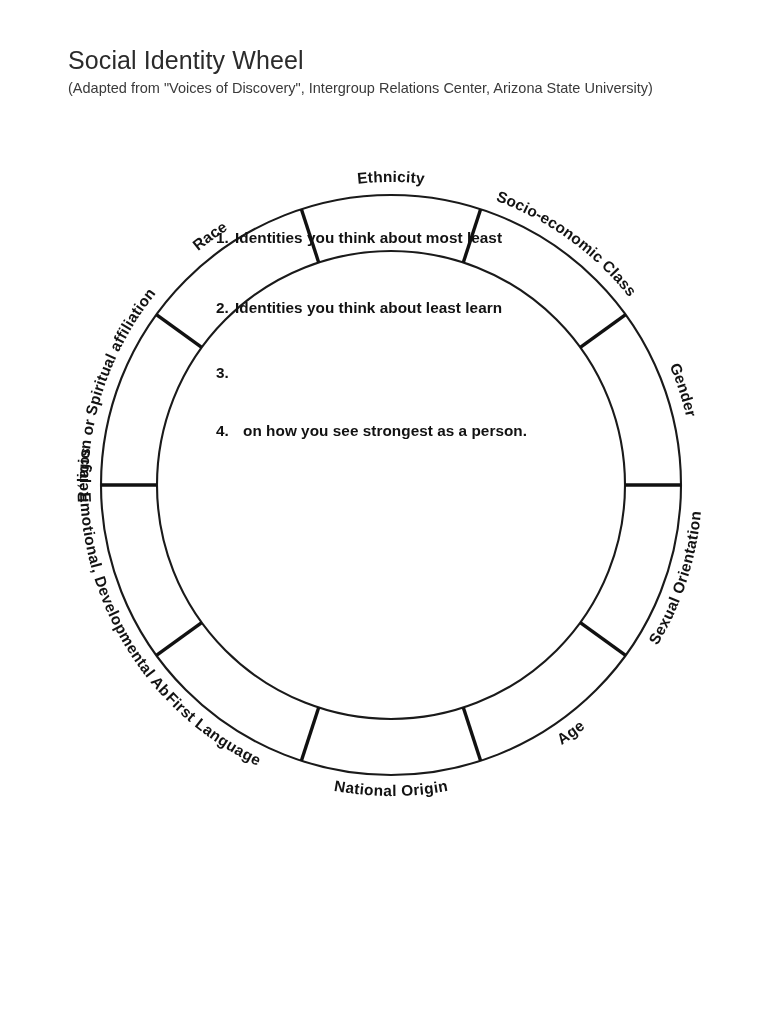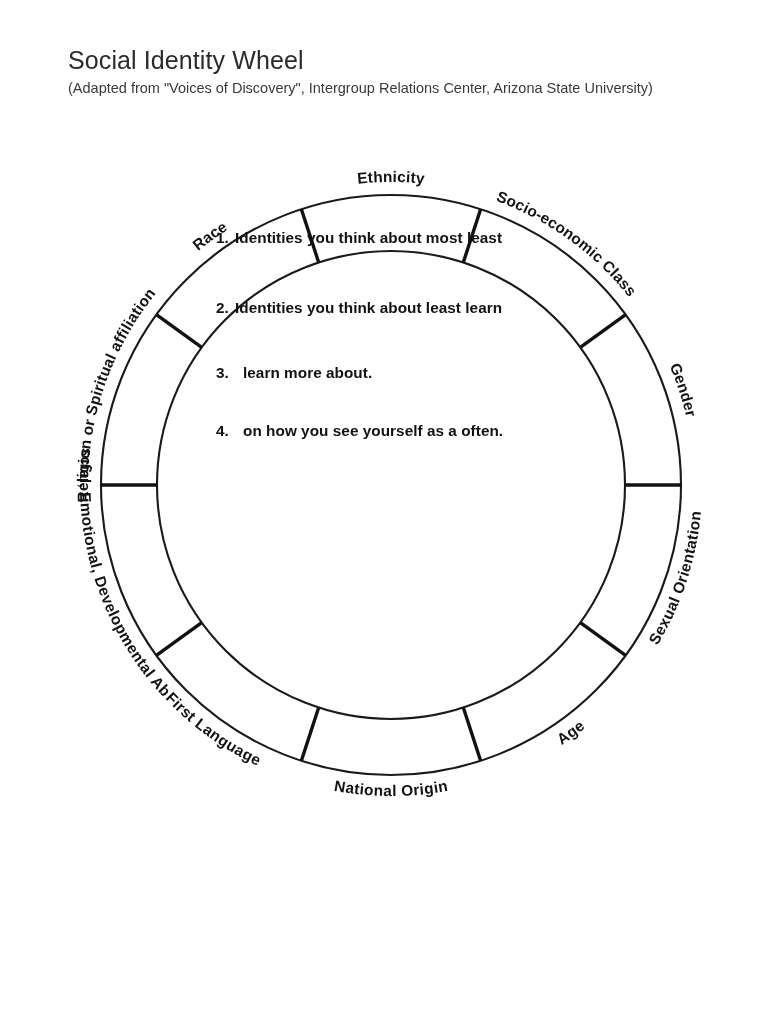--- a/index.html
+++ b/index.html
@@ -176,27 +176,26 @@
 
     <div class="item">
       <span class="item-num">2.</span>
       <span class="item-body">Identities you think about least learn</span>
     </div>
     <div class="gap-2"></div>
 
     <div class="item">
       <span class="item-num">3.</span>
       <span class="item-body">
-        <span class="item-line2">learn more about.</span>
       </span>
     </div>
     <div class="gap-3"></div>
 
     <div class="item">
       <span class="item-num">4.</span>
       <span class="item-body">
-        <span class="item-line2">on how you see yourself as a often.</span>
+        <span class="item-line2">on how you see strongest as a person.</span>
       </span>
     </div>
 
   </div>
 
 </div>
 
 </body></html>

